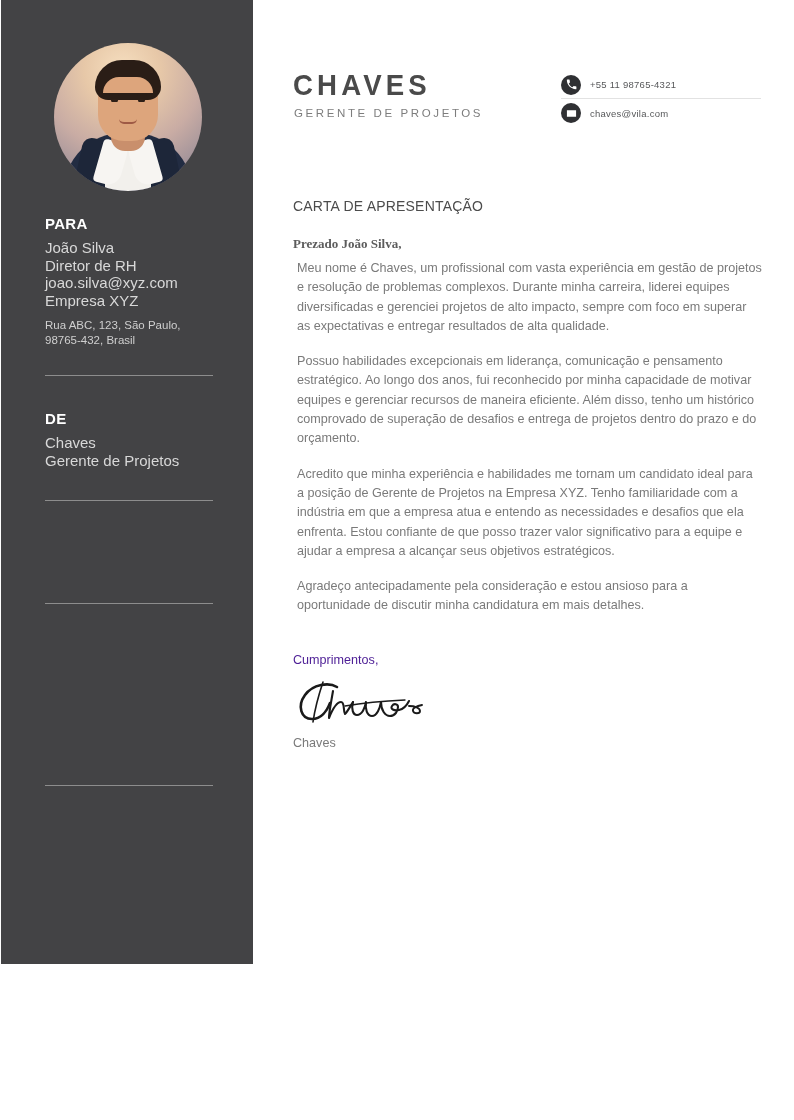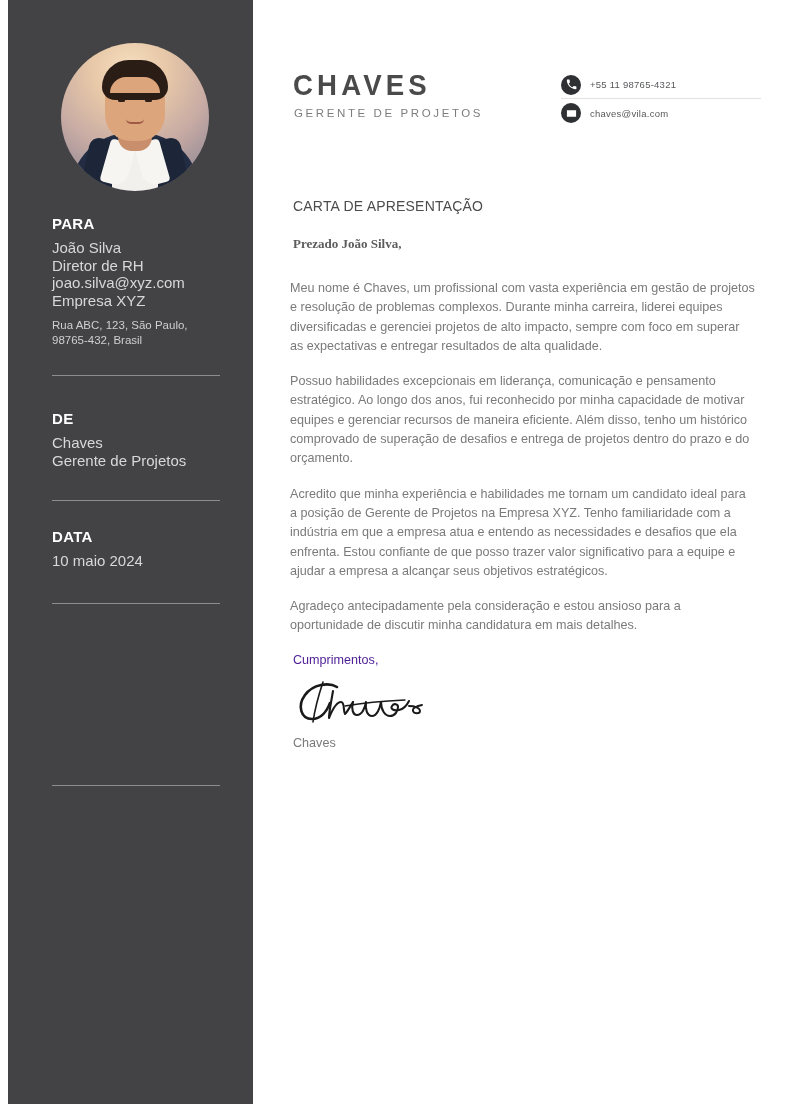--- a/index.html
+++ b/index.html
@@ -6,22 +6,22 @@
   html, body {
     width:794px; height:1120px;
     background:#ffffff;
     font-family:"Liberation Sans", sans-serif;
     -webkit-font-smoothing:antialiased;
   }
   .page { position:relative; width:794px; height:1120px; background:#fff; overflow:hidden; }
 
   
   .sidebar {
-    position:absolute; left:8px; top:0;
-    width:253px; height:1104px;
+    position:absolute; left:1px; top:0;
+    width:253px; height:964px;
     background:#434345;
   }
   .photo-wrap {
     position:absolute; left:53px; top:43px;
     width:148px; height:148px;
     border-radius:50%;
     overflow:hidden;
   }
   .photo {
     width:100%; height:100%;
@@ -140,21 +140,21 @@
 
   .letter-title {
     position:absolute; left:40px; top:198px;
     font-size:14px; color:#4c4c4c; letter-spacing:.2px;
   }
   .salutation {
     position:absolute; left:40px; top:236px;
     font-family:"Liberation Serif", serif;
     font-size:13px; font-weight:bold; color:#5c5c5c;
   }
-  .body-text { position:absolute; left:37px; top:259px; width:465px;margin-top:20px; }
+  .body-text { position:absolute; left:44px; top:259px; width:465px; }
   .body-text p {
     font-size:12.6px; line-height:19.3px; color:#7a7a7a;
     margin-bottom:16px; text-align:left;
   }
   .closing {
     position:absolute; left:40px; top:653px;
     font-size:12.6px; color:#4c1d95;
   }
   .signature {
     position:absolute; left:40px; top:678px;
@@ -206,24 +206,20 @@
     <div class="divider" style="top:375px;"></div>
 
     <div class="side-block" style="top:410px;">
       <div class="side-h">DE</div>
       <div class="side-line">Chaves</div>
       <div class="side-line">Gerente de Projetos</div>
     </div>
 
     <div class="divider" style="top:500px;"></div>
 
-    <div class="side-block" style="top:528px;">
-      <div class="side-h">DATA</div>
-      <div class="side-line">10 maio 2024</div>
-    </div>
 
     <div class="divider" style="top:603px;"></div>
 
 
     <div class="divider" style="top:785px;"></div>
   </aside>
 
   <main class="main">
 
     <div class="name">CHAVES</div>

